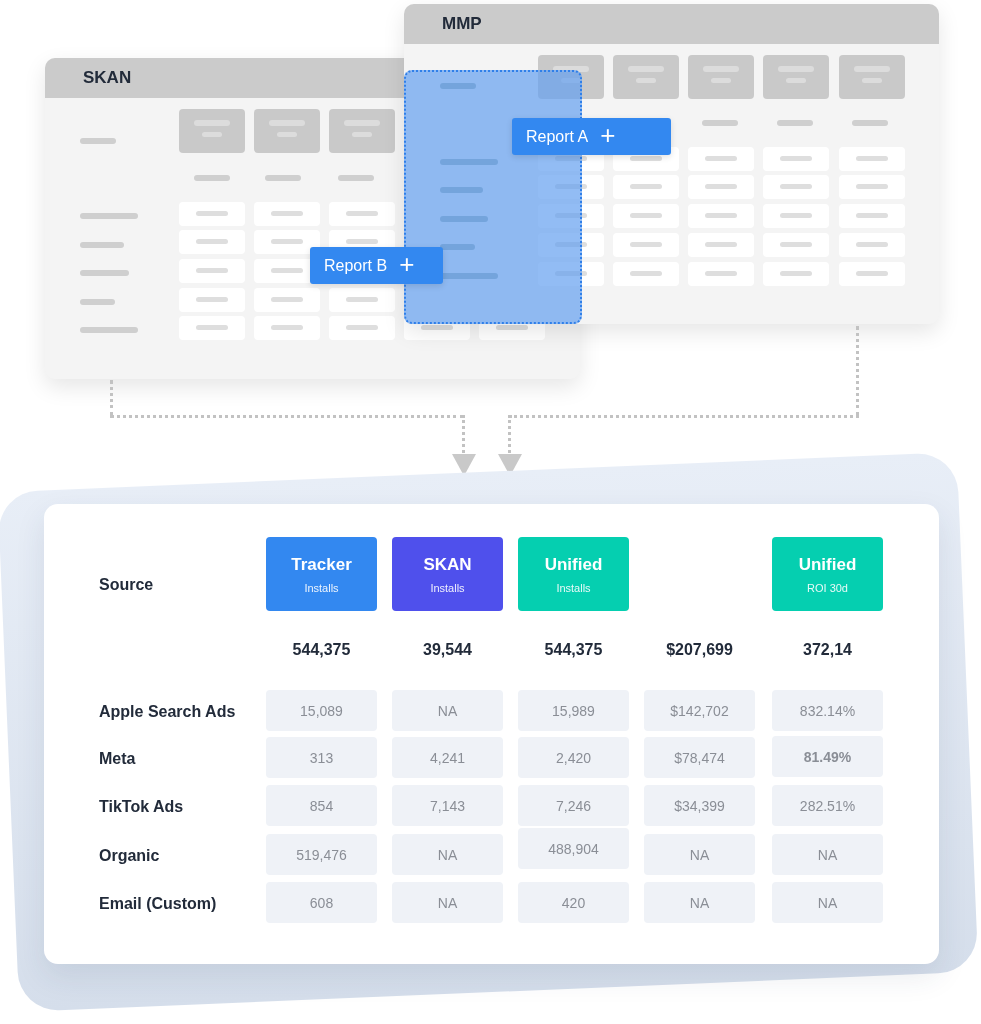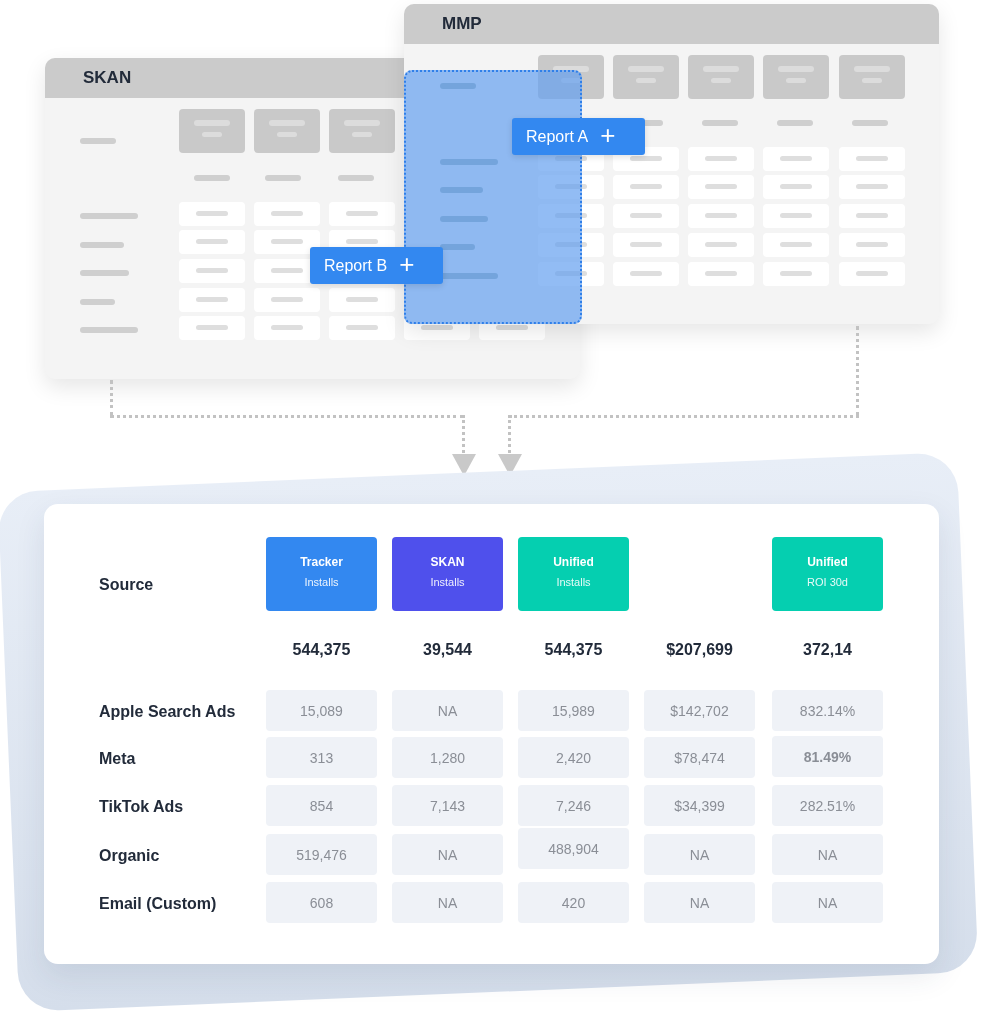--- a/index.html
+++ b/index.html
@@ -17,35 +17,35 @@
   .sk-cell::after { content:""; position:absolute; left:17px; top:9px; width:32px; height:5px; border-radius:3px; background:#dedede; }
 
   .win-skan { left: 45px; top: 58px; width: 535px; height: 321px; }
   .win-mmp { left: 404px; top: 4px; width: 535px; height: 320px; }
 
   .selection { position: absolute; left: 404px; top: 70px; width: 178px; height: 254px; background: rgba(100,160,240,0.70); border: 2px dotted #2f7fe9; border-radius: 8px; }
   .sel-bar { position: absolute; height: 6px; border-radius: 3px; background: #74a4dc; }
 
   .report-btn { position: absolute; height: 37px; background: #3388f0; color: #ffffff; font-size: 16px; display: flex; align-items: center; padding: 0 14px; border-radius: 3px; box-shadow: 0 2px 6px rgba(0,0,0,0.12); gap: 12px; }
   .plus { font-size: 26px; font-weight: normal; line-height: 1; margin-top: -3px; }
-  .report-a { left: 512px; top: 118px; width: 133px; }
+  .report-a { left: 512px; top: 118px; width: 159px; }
   .report-b { left: 310px; top: 247px; width: 133px; }
 
   
   .dotline-h { position: absolute; height: 0; border-top: 3px dotted #c2c2c2; }
   .dotline-v { position: absolute; width: 0; border-left: 3px dotted #c2c2c2; }
   .arrow { position: absolute; width: 0; height: 0; border-left: 12px solid transparent; border-right: 12px solid transparent; border-top: 22px solid #c9c9c9; }
 
   
   .back-panel { position: absolute; left: 8px; top: 472px; width: 960px; height: 520px; background: linear-gradient(180deg,#e8eef7 0%,#d5deeb 100%); border-radius: 40px; transform: rotate(-2.4deg); transform-origin: center; }
   .card { position: absolute; left: 44px; top: 504px; width: 895px; height: 460px; background: #ffffff; border-radius: 14px; box-shadow: 0 12px 30px rgba(40,60,90,0.10); }
 
   .source-label { position: absolute; left: 55px; top: 72px; font-weight: bold; font-size: 16px; color: #222b3a; }
   .col-head { position: absolute; top: 33px; width: 111px; height: 74px; border-radius: 4px; color: #fff; text-align: center; }
-  .col-head .t1 { display: block; font-weight: bold; font-size: 12px; margin-top: 18px; }
+  .col-head .t1 { display: block; font-weight: bold; font-size: 17px; margin-top: 18px; }
   .col-head .t2 { display: block; font-size: 11px; margin-top: 7px; opacity: 0.9; }
   .total { position: absolute; top: 137px; width: 111px; text-align: center; font-weight: bold; font-size: 16px; color: #222b3a; }
   .row-label { position: absolute; left: 55px; font-weight: bold; font-size: 16px; color: #222b3a; }
   .cell { position: absolute; width: 111px; height: 41px; background: #eff2f7; border-radius: 4px; color: #8a8e96; font-size: 14px; display: flex; align-items: center; justify-content: center; }
 </style>
 </head>
 <body>
 
 <div class="win win-skan">
   <div class="win-head">SKAN</div>
@@ -194,21 +194,21 @@
     <div class="cell" style="left:222px;top:186px;">15,089</div>
     <div class="cell" style="left:348px;top:186px;">NA</div>
     <div class="cell" style="left:474px;top:186px;">15,989</div>
     <div class="cell" style="left:600px;top:186px;">$142,702</div>
     <div class="cell" style="left:728px;top:186px;">832.14%</div>
   </div>
 
   <div>
     <div class="row-label" style="top:246px;">Meta</div>
     <div class="cell" style="left:222px;top:233px;">313</div>
-    <div class="cell" style="left:348px;top:233px;">1,280</div>
+    <div class="cell" style="left:348px;top:233px;">4,241</div>
     <div class="cell" style="left:474px;top:233px;">2,420</div>
     <div class="cell" style="left:600px;top:233px;">$78,474</div>
     <div class="cell" style="left:728px;top:232px;font-weight:bold;">81.49%</div>
   </div>
 
   <div>
     <div class="row-label" style="top:294px;">TikTok Ads</div>
     <div class="cell" style="left:222px;top:281px;">854</div>
     <div class="cell" style="left:348px;top:281px;">7,143</div>
     <div class="cell" style="left:474px;top:281px;">7,246</div>

